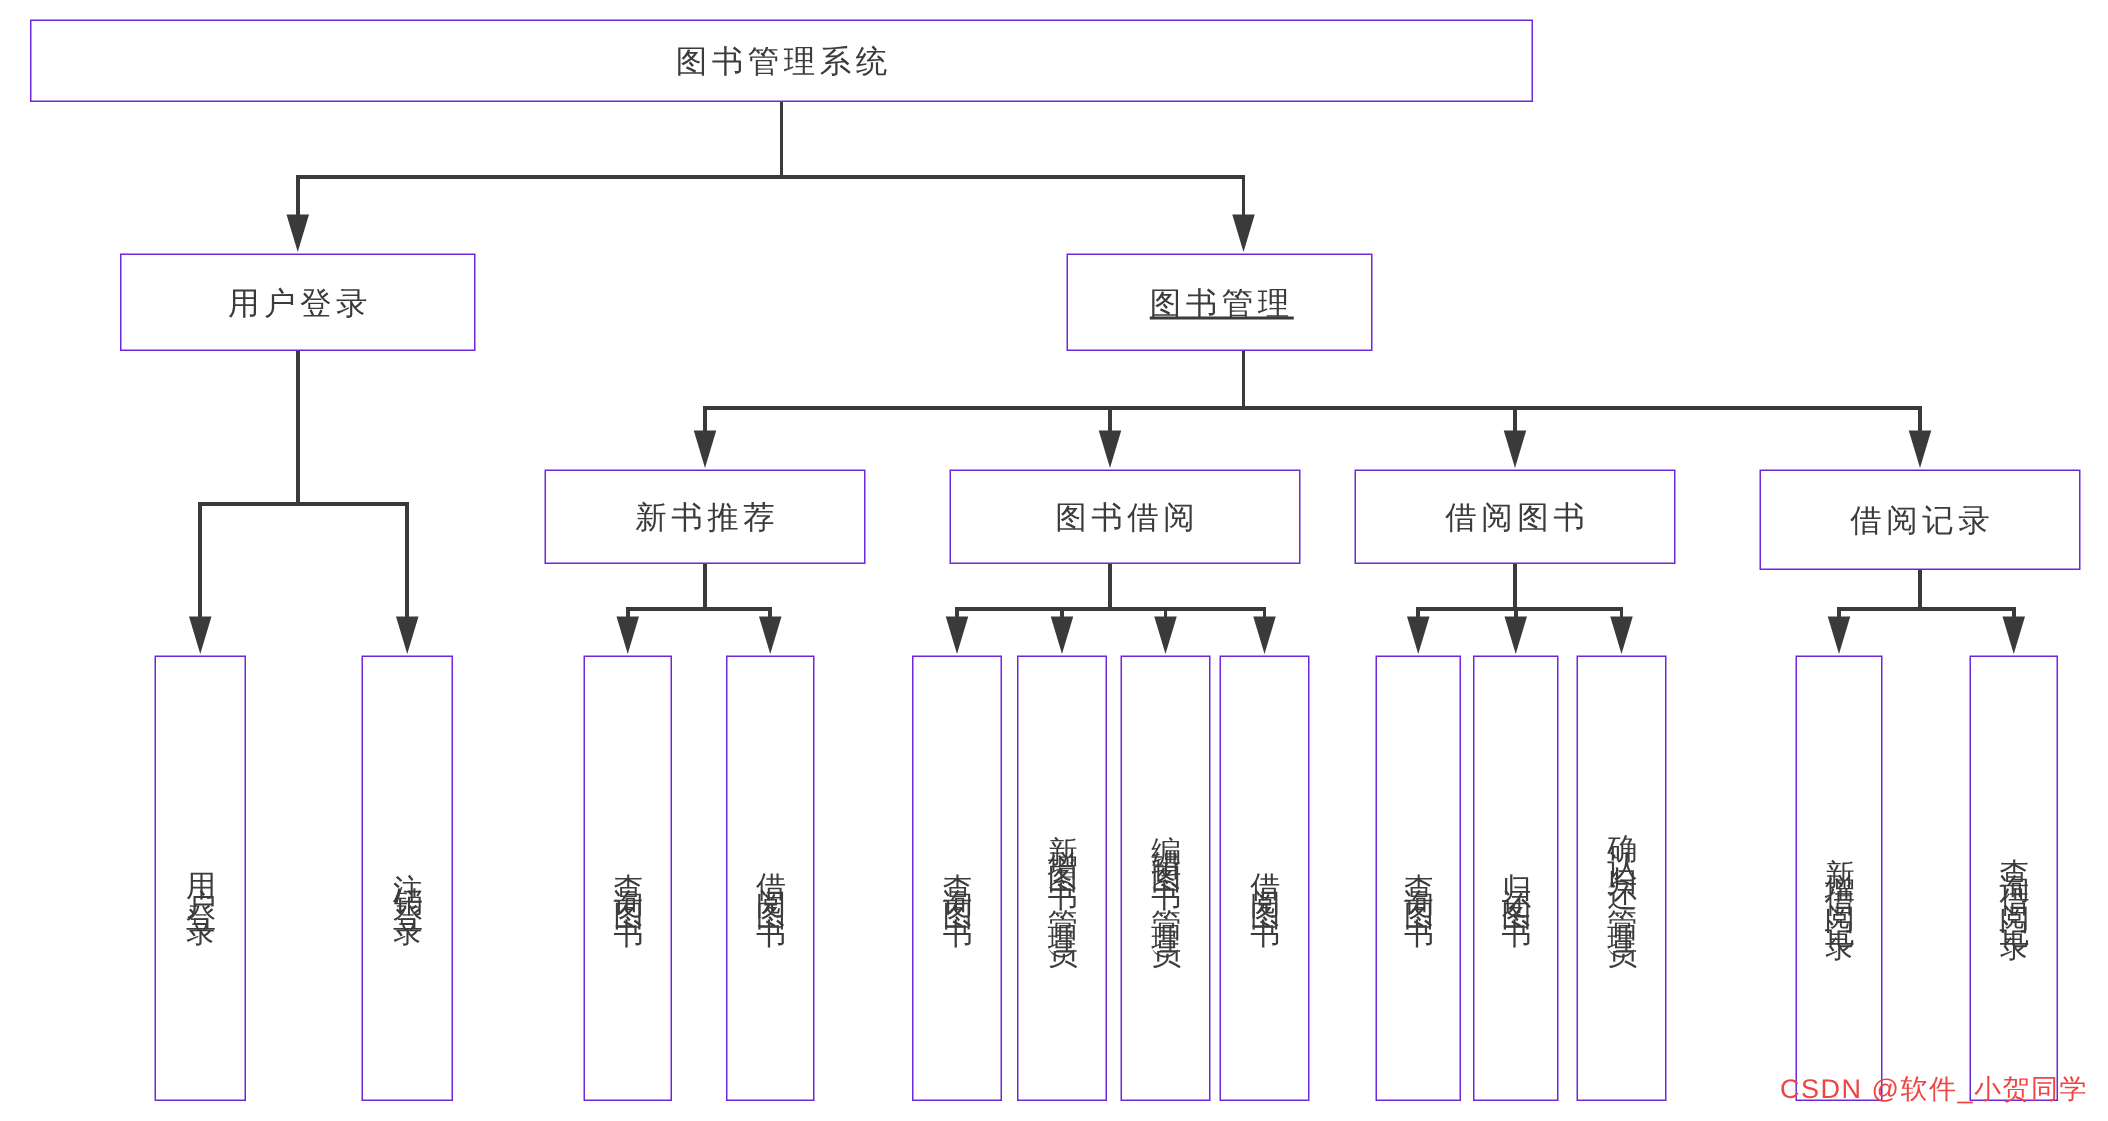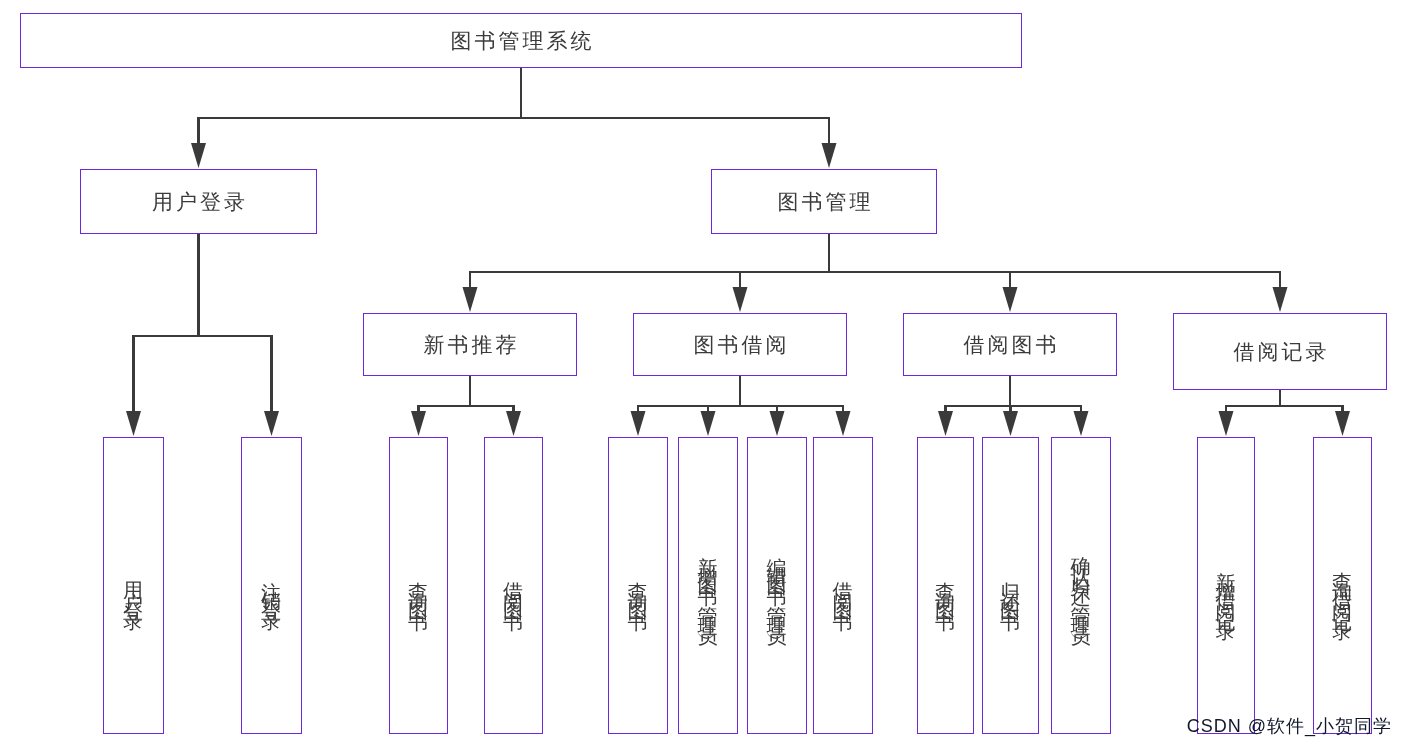--- a/index.html
+++ b/index.html
@@ -26,21 +26,21 @@
     text-orientation:mixed;
     font-size:20px;
     letter-spacing:10px;
     line-height:1;
   }
   .watermark{
     position:absolute;
     right:13px;top:714px;
     z-index:2;
     font-size:18px;
-    color:#0f172a;
+    color:#ef4444;
     letter-spacing:1px;
     white-space:nowrap;
     margin-left:19px;
   }
 </style>
 </head>
 <body>
 
 <div class="canvas">
 
@@ -73,26 +73,26 @@
       <path d="M1003 411 L1018 411 L1010.5 436 Z"></path>
       <path d="M1073.5 411 L1088.5 411 L1081 436 Z"></path>
       <path d="M1218.5 411 L1233.5 411 L1226 436 Z"></path>
       <path d="M1335 411 L1350 411 L1342.5 436 Z"></path>
     </g>
   </svg>
 
   <div class="box h" style="left:20px;top:13px;width:1002px;height:55px;">图书管理系统</div>
 
   <div class="box h" style="left:80px;top:169px;width:237px;height:65px;">用户登录</div>
-  <div class="box h" style="left:711px;top:169px;width:226px;height:65px;">图书管理</div>
+  <div class="box h" style="left:711px;top:169px;width:204px;height:65px;text-decoration:underline;">图书管理</div>
 
   <div class="box h" style="left:363px;top:313px;width:214px;height:63px;">新书推荐</div>
-  <div class="box h" style="left:633px;top:313px;width:214px;height:63px;">图书借阅</div>
+  <div class="box h" style="left:633px;top:313px;width:234px;height:63px;">图书借阅</div>
   <div class="box h" style="left:903px;top:313px;width:214px;height:63px;">借阅图书</div>
-  <div class="box h" style="left:1173px;top:313px;width:214px;height:77px;">借阅记录</div>
+  <div class="box h" style="left:1173px;top:313px;width:214px;height:67px;">借阅记录</div>
 
   <div class="box v" style="left:103px;top:437px;width:61px;height:297px;">用户登录</div>
   <div class="box v" style="left:241px;top:437px;width:61px;height:297px;">注销登录</div>
 
   <div class="box v" style="left:389px;top:437px;width:59px;height:297px;">查询图书</div>
   <div class="box v" style="left:484px;top:437px;width:59px;height:297px;">借阅图书</div>
 
   <div class="box v" style="left:608px;top:437px;width:60px;height:297px;">查询图书</div>
   <div class="box v" style="left:678px;top:437px;width:60px;height:297px;">新增图书（管理员）</div>
   <div class="box v" style="left:747px;top:437px;width:60px;height:297px;">编辑图书（管理员）</div>

